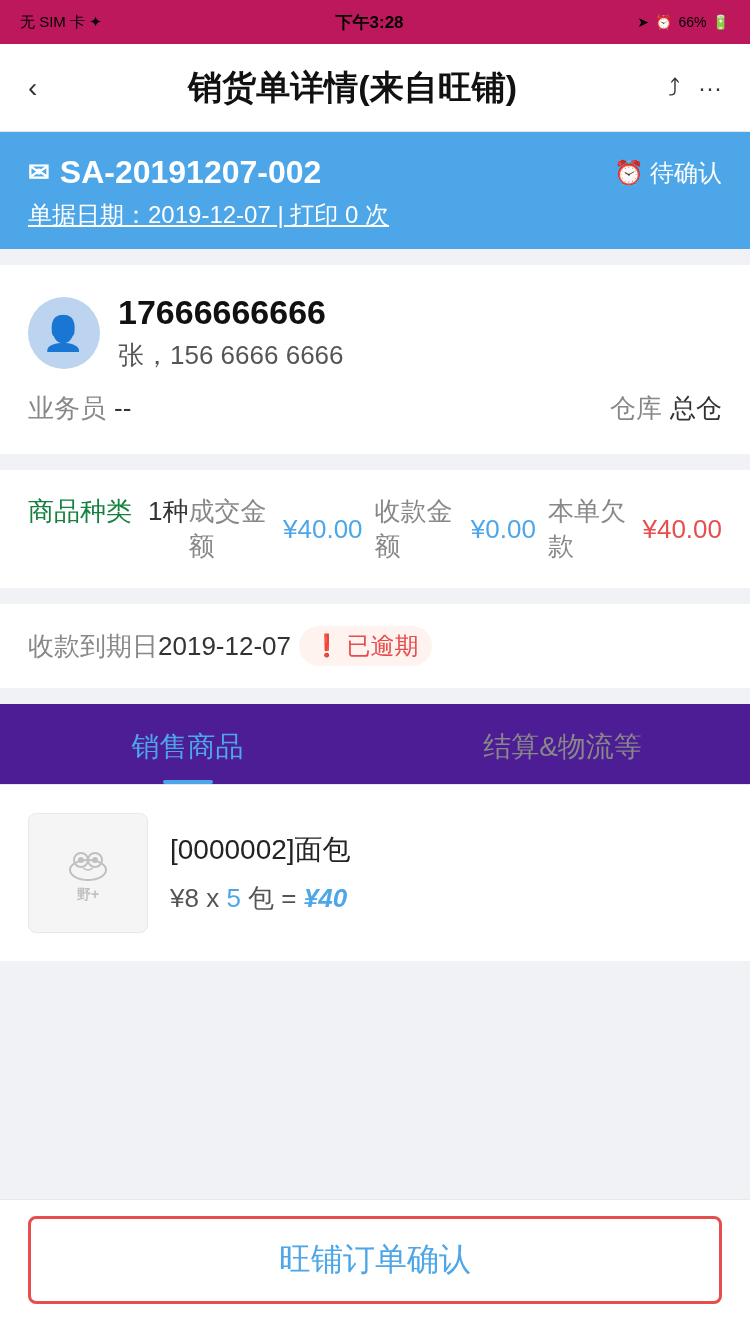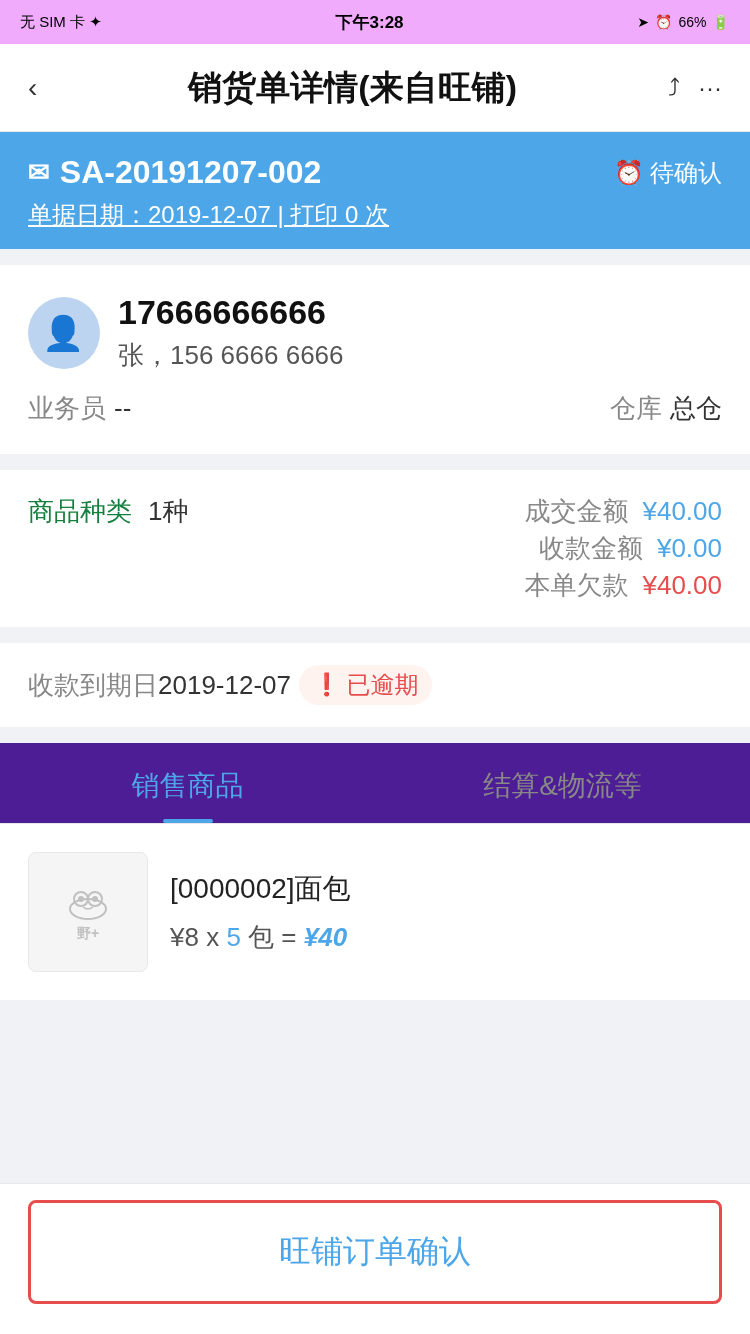--- a/index.html
+++ b/index.html
@@ -10,21 +10,21 @@
       background: #f0f2f5;
       font-family: -apple-system, 'PingFang SC', 'Helvetica Neue', Arial, sans-serif;
       position: relative;
       overflow-x: hidden;
     }
 
     
     .status-bar {
       width: 750px;
       height: 44px;
-      background: #f0abfc;
+      background: #be185d;
       display: flex;
       align-items: center;
       justify-content: space-between;
       padding: 0 20px;
       font-size: 15px;
       font-weight: 500;
     }
     .status-left { display: flex; align-items: center; gap: 8px; }
     .status-center { font-size: 17px; font-weight: 600; }
     .status-right { display: flex; align-items: center; gap: 6px; font-size: 14px; }
@@ -171,23 +171,23 @@
       font-size: 26px;
       color: #15803d;
     }
     .summary-value {
       font-size: 26px;
       color: #333;
     }
     .summary-right {
       flex: 1;
       display: flex;
-      flex-direction: column;
+      flex-direction: row;
       align-items: flex-end;
-      gap: 2px;
+      gap: 12px;
     }
     .summary-row {
       display: flex;
       align-items: center;
       gap: 14px;
     }
     .summary-row-label {
       font-size: 26px;
       color: #888;
     }
@@ -327,21 +327,21 @@
       position: fixed;
       bottom: 0;
       left: 0;
       width: 750px;
       background: #fff;
       padding: 16px 28px 30px;
       border-top: 1px solid #e8e8e8;
     }
     .confirm-btn {
       width: 100%;
-      height: 104px;
+      height: 88px;
       border: 3px solid #e84d4d;
       border-radius: 8px;
       background: #fff;
       color: #4da6e8;
       font-size: 32px;
       font-weight: 500;
       cursor: pointer;
       display: flex;
       align-items: center;
       justify-content: center;

